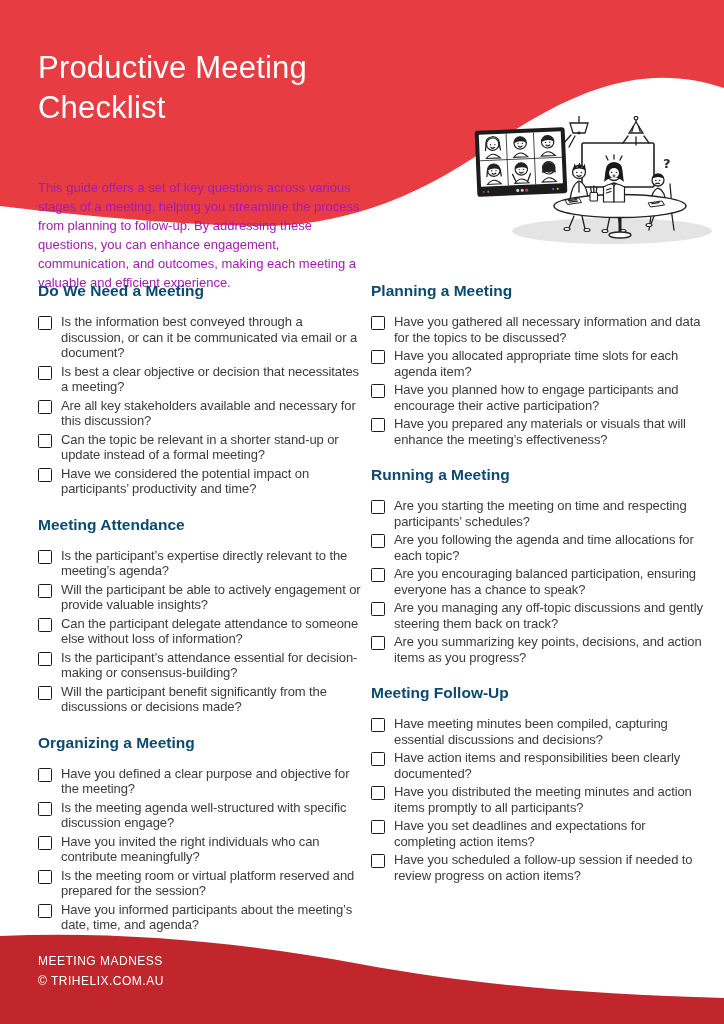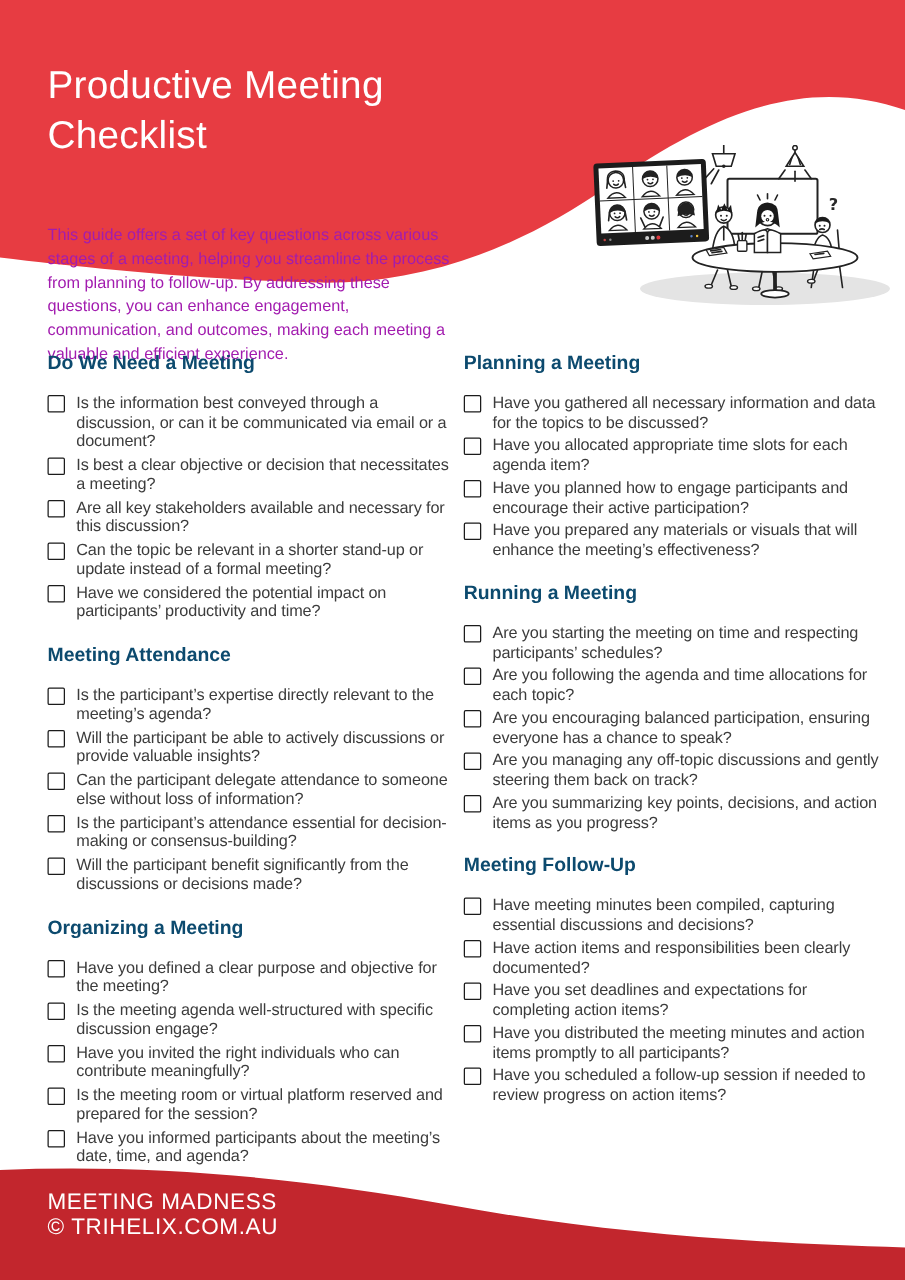--- a/index.html
+++ b/index.html
@@ -31,21 +31,21 @@
   .item { display:flex; margin-bottom:3px; }
   .checkbox {
     flex:0 0 auto; width:12px; height:12px; background:#ffffff;
     border:1.9px solid #1b1b1b; border-radius:1.5px; margin:2px 9px 0 0;
   }
   .item-text { font-size:13px; line-height:15.5px; color:#3c3c3c; letter-spacing:-0.1px; }
   
   .footer-wave { position:absolute; left:0; bottom:0; display:block; }
   .footer-text {
     position:absolute; left:38px; top:951px; color:#ffffff;
-    font-size:18px; line-height:20px; letter-spacing:0.5px;
+    font-size:12px; line-height:20px; letter-spacing:0.5px;
   }
   .ill-stroke { fill:none; stroke:#222222; stroke-width:1.3; stroke-linecap:round; }
 </style>
 </head>
 <body>
 
 <div class="page">
 
   <svg class="header-wave" width="724" height="245" viewBox="0 0 724 245" aria-hidden="true">
     <path d="M0,0 H724 V88 C648,62 576,86 488,148 C408,204 330,228 252,226 C164,224 66,214 0,206 Z" fill="#e73c42"></path>
@@ -254,21 +254,21 @@
         </div>
     </section>
     <section class="section">
       <h2 class="section-title">Meeting Attendance</h2>
       <div class="item">
           <span class="checkbox"></span>
           <span class="item-text">Is the participant’s expertise directly relevant to the meeting’s agenda?</span>
         </div>
       <div class="item">
           <span class="checkbox"></span>
-          <span class="item-text">Will the participant be able to actively discussions or provide valuable insights?</span>
+          <span class="item-text">Will the participant be able to actively engagement or provide valuable insights?</span>
         </div>
       <div class="item">
           <span class="checkbox"></span>
           <span class="item-text">Can the participant delegate attendance to someone else without loss of information?</span>
         </div>
       <div class="item">
           <span class="checkbox"></span>
           <span class="item-text">Is the participant’s attendance essential for decision-making or consensus-building?</span>
         </div>
       <div class="item">
@@ -349,25 +349,25 @@
       <div class="item">
           <span class="checkbox"></span>
           <span class="item-text">Have meeting minutes been compiled, capturing essential discussions and decisions?</span>
         </div>
       <div class="item">
           <span class="checkbox"></span>
           <span class="item-text">Have action items and responsibilities been clearly documented?</span>
         </div>
       <div class="item">
           <span class="checkbox"></span>
+          <span class="item-text">Have you distributed the meeting minutes and action items promptly to all participants?</span>
+        </div>
+      <div class="item">
+          <span class="checkbox"></span>
           <span class="item-text">Have you set deadlines and expectations for completing action items?</span>
-        </div>
-      <div class="item">
-          <span class="checkbox"></span>
-          <span class="item-text">Have you distributed the meeting minutes and action items promptly to all participants?</span>
         </div>
       <div class="item">
           <span class="checkbox"></span>
           <span class="item-text">Have you scheduled a follow-up session if needed to review progress on action items?</span>
         </div>
     </section>
   </div>
 
   <svg class="footer-wave" width="724" height="94" viewBox="0 0 724 94" aria-hidden="true">
     <path d="M0,6 C120,1 240,12 360,34 C480,56 590,64 724,68 L724,94 H0 Z" fill="#c2262d"></path>

